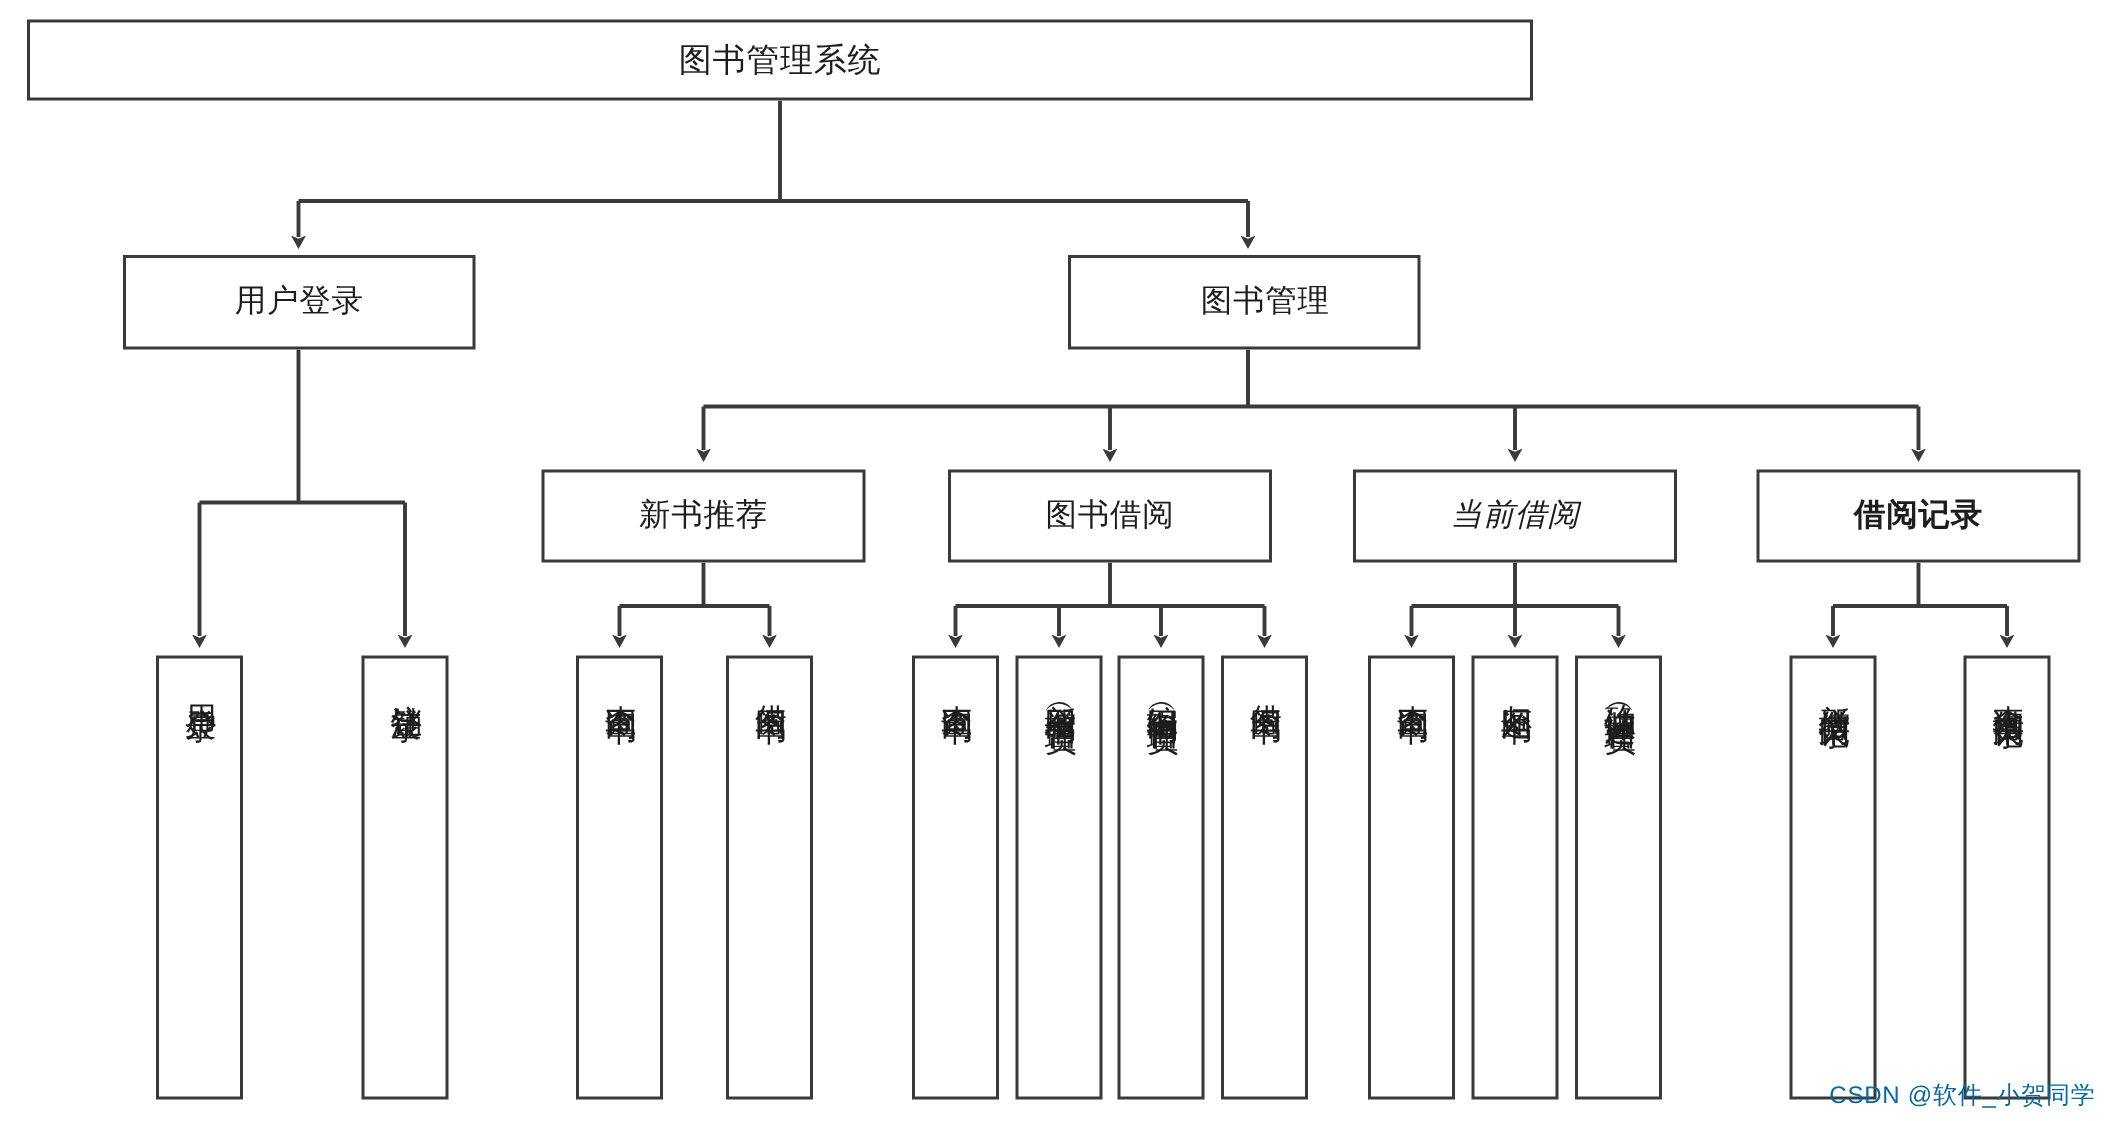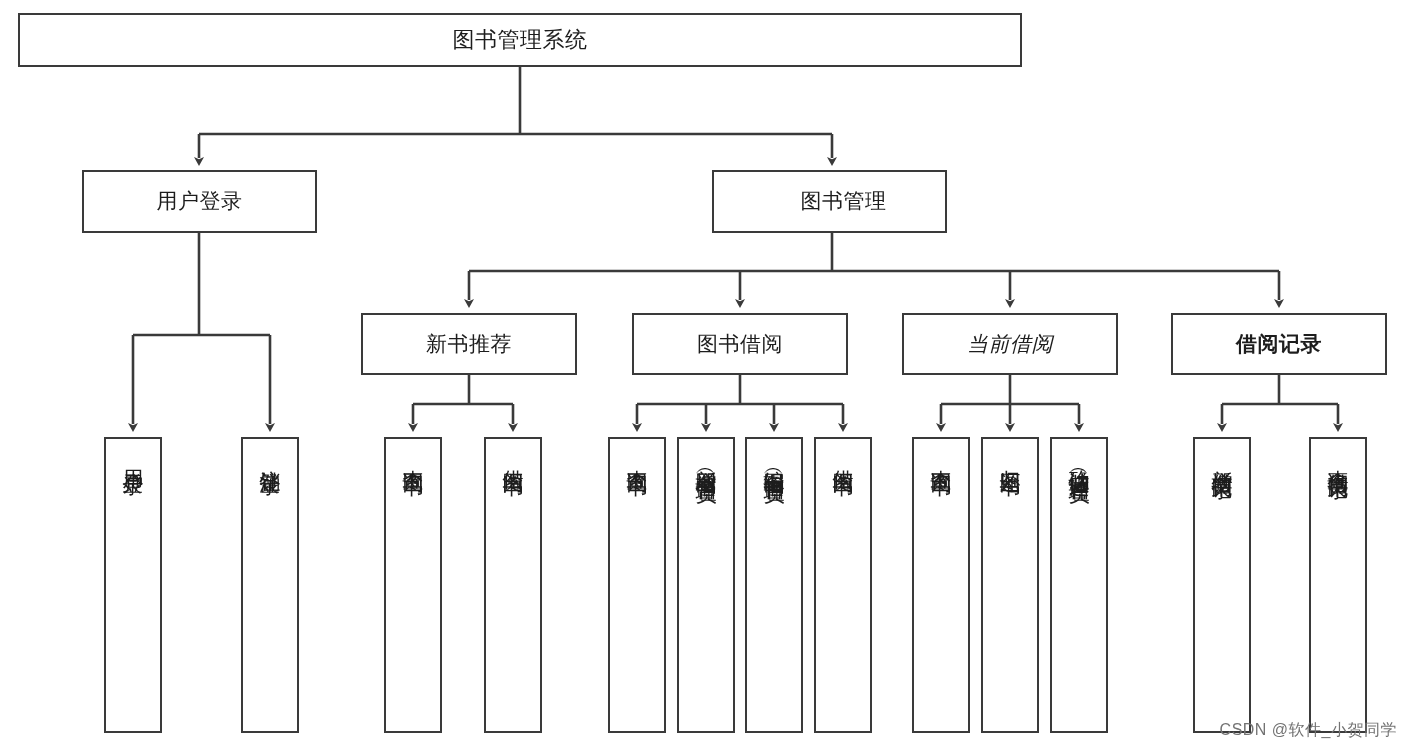--- a/index.html
+++ b/index.html
@@ -61,21 +61,21 @@
     font-size: 21px;
     line-height: 1.05;
     letter-spacing: 2px;
     white-space: nowrap;
   }
   #watermark {
     position: absolute;
     right: 8px;
     bottom: 6px;
     font-size: 16px;
-    color: #737373;
+    color: #0369a1;
     letter-spacing: 0.5px;
     z-index: 5;
     white-space: nowrap;
   }
 </style>
 </head>
 <body>
 
 <div id="canvas">
 

